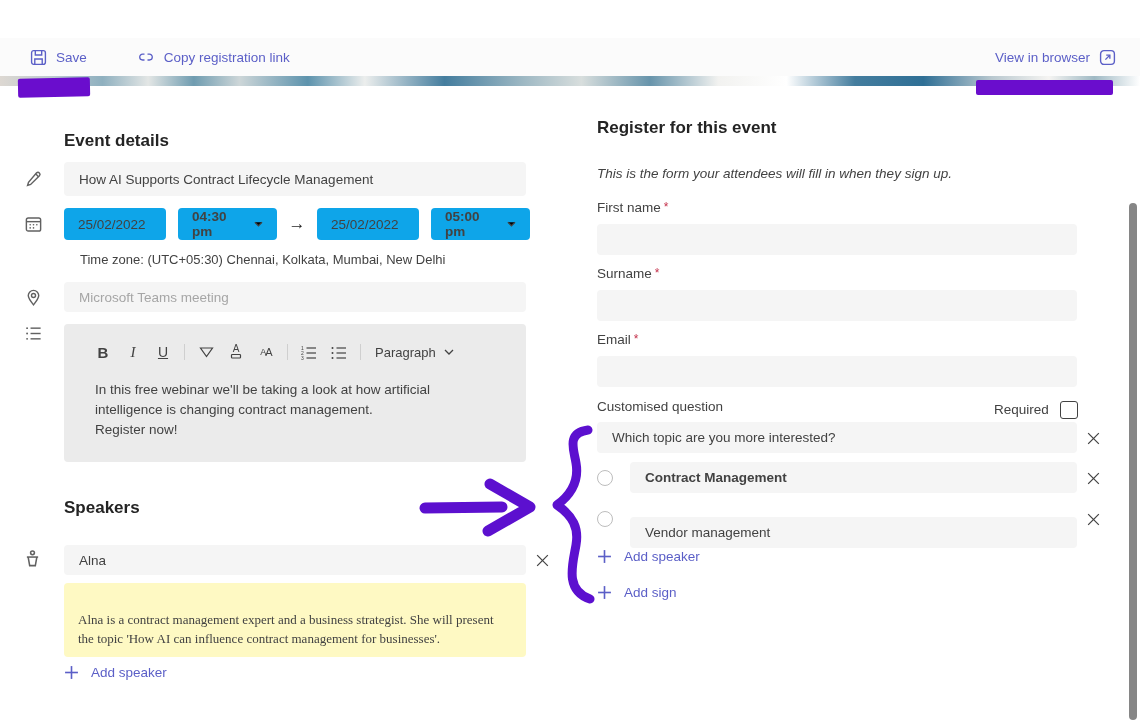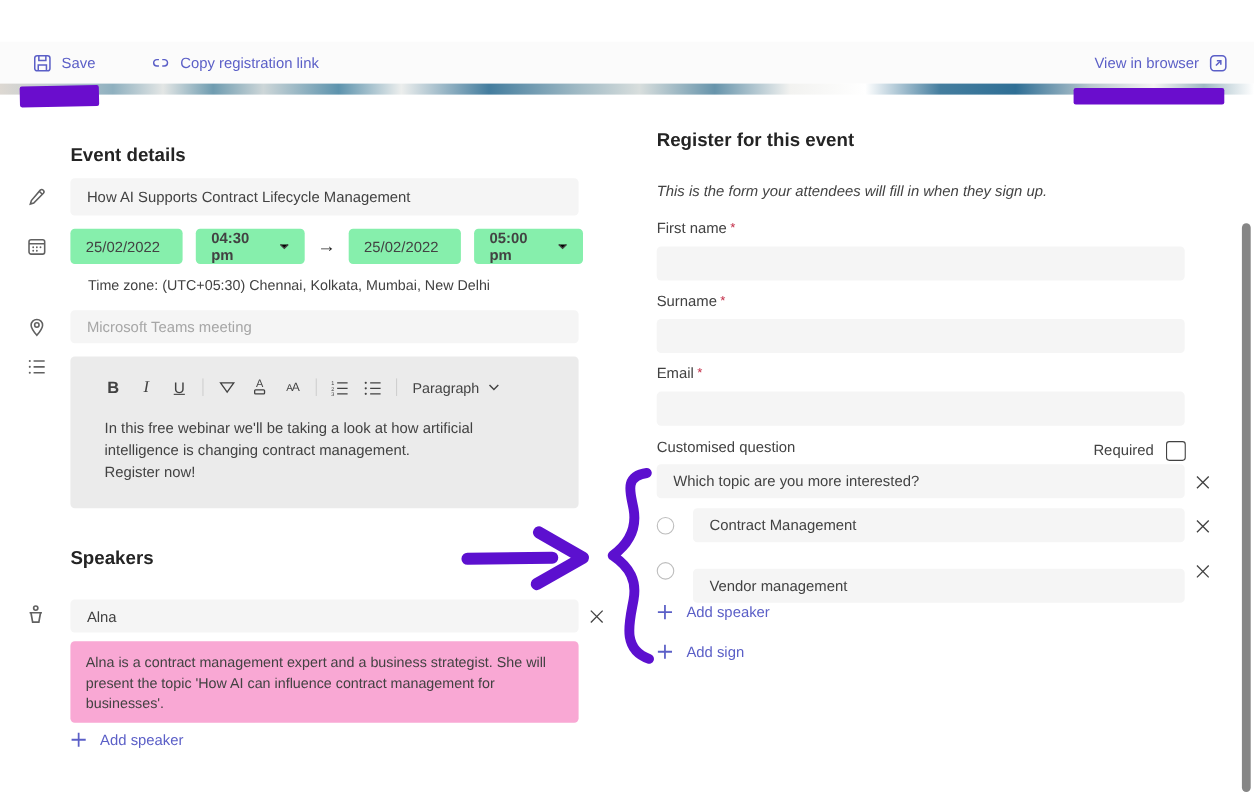--- a/index.html
+++ b/index.html
@@ -33,21 +33,21 @@
     position:absolute; top:76px; left:0; width:1140px; height:10px;
     background:linear-gradient(90deg,
       #ddd8d2 0%, #b9c8cf 5%, #8fb0bf 9%, #e3e6e5 13%, #6f9cb0 17%, #cdd6d8 21%,
       #5d93ad 27%, #eceeed 32%, #447d9e 39%, #9fb9c4 46%, #d8dedd 51%, #6794ab 57%,
       #f2f2f0 63%, #ffffff 69%, #447d9e 75%, #2f6f95 81%, #b9c8cf 87%, #f5f4f2 92%,
       #9fb9c4 96%, #ffffff 100%);
   }
   
   .h1 { position:absolute; font-size:17px; font-weight:600; color:#242424; }
   .field {
-    background:#86efac; border-radius:4px; color:#424242;
+    background:#0ea5e9; border-radius:4px; color:#424242;
     display:flex; align-items:center; font-size:13.5px;
   }
   .label { position:absolute; font-size:13.5px; color:#424242; }
   .req { color:#c4314b; font-size:12px; vertical-align:top; margin-left:3px; }
   input.tfield {
     position:absolute; background:#f5f5f5; border:none; border-radius:4px;
     font-family:"Liberation Sans",sans-serif; font-size:13.5px; color:#424242;
     padding:0 15px; outline:none;
   }
   input.tfield::placeholder { color:#a6a6a6; }
@@ -75,22 +75,22 @@
   .ebtn svg { stroke:#424242; fill:none; stroke-width:1.2; }
   .e-b { font-weight:800; font-size:15px; }
   .e-i { font-family:"Liberation Serif",serif; font-style:italic; font-size:15px; }
   .e-u { text-decoration:underline; font-size:14px; }
   .e-div { width:1px; height:16px; background:#cfcfcf; margin:0 6px; }
   .para-btn { display:flex; align-items:center; gap:8px; font-size:13px; color:#424242; cursor:pointer; margin-left:8px; }
   .para-btn svg { stroke:#424242; stroke-width:1.3; }
   .editor-text { position:absolute; left:31px; top:56px; width:382px; font-size:13.5px; color:#424242; line-height:20px; }
   .bio {
     position:absolute; left:64px; top:583px; width:462px; height:74px;
-    background:#f9a8d4; border-radius:4px; padding:9px 14px;
-    font-size:13px; color:#424242; line-height:19px;
+    background:#fef9c3; border-radius:4px; padding:27px 14px;
+    font-size:13px; color:#424242; line-height:19px;font-family:Liberation Serif, serif;
   }
   
   .subtitle { position:absolute; left:597px; top:166px; font-style:italic; color:#424242; font-size:13.5px; }
   .radio {
     position:absolute; width:16px; height:16px; border:1.5px solid #bdbdbd;
     border-radius:50%; background:#fff; cursor:pointer;
   }
   .checkbox {
     position:absolute; width:18px; height:18px; border:1.5px solid #424242;
     border-radius:3px; background:#fff; cursor:pointer;
@@ -305,21 +305,21 @@
 
   <input class="tfield" style="left: 597px; top: 422px; width: 480px; height: 31px;" value="Which topic are you more interested?">
   <div class="xbtn" style="left:1083px; top:428px;">
     <svg width="15" height="15" viewBox="0 0 14 14">
         <line x1="2" y1="2" x2="12" y2="12"></line>
         <line x1="12" y1="2" x2="2" y2="12"></line>
       </svg>
   </div>
 
   <div class="radio" style="left:597px; top:470px;"></div>
-  <input class="tfield" style="left: 630px; top: 462px; width: 447px; height: 31px;" value="Contract Management">
+  <input class="tfield" style="left: 630px; top: 462px; width: 447px; height: 31px; font-weight: bold;" value="Contract Management">
   <div class="xbtn" style="left:1083px; top:468px;">
     <svg width="15" height="15" viewBox="0 0 14 14">
         <line x1="2" y1="2" x2="12" y2="12"></line>
         <line x1="12" y1="2" x2="2" y2="12"></line>
       </svg>
   </div>
 
   <div class="radio" style="left:597px; top:511px;"></div>
   <input class="tfield" style="left: 630px; top: 478px; width: 447px; height: 31px; margin-top: 39px;" value="Vendor management">
   <div class="xbtn" style="left:1083px; top:509px;">

